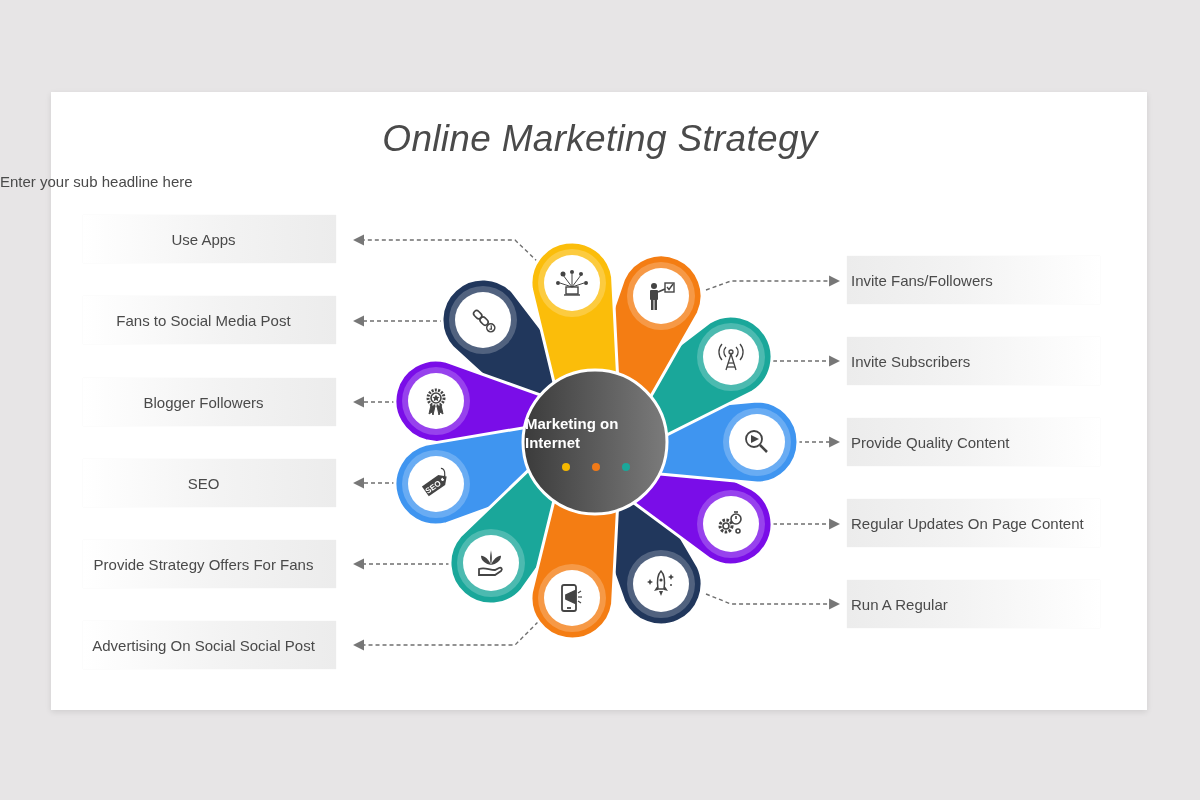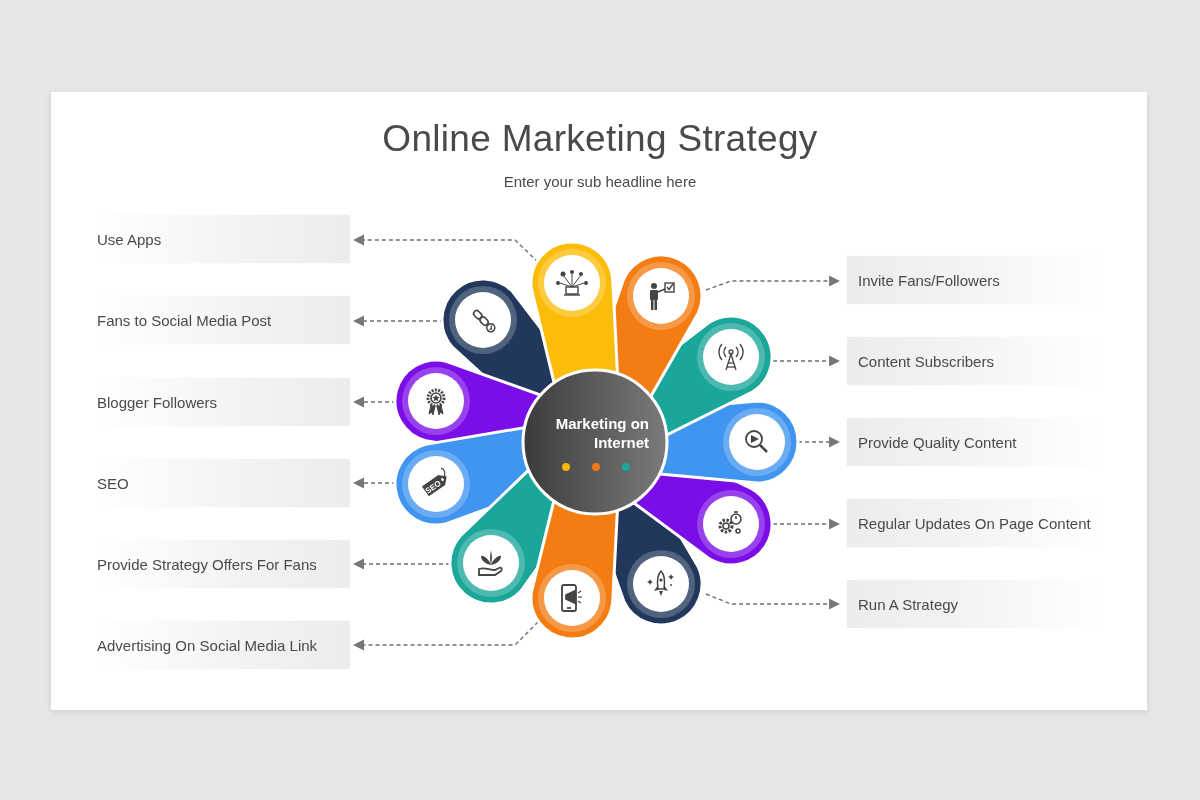--- a/index.html
+++ b/index.html
@@ -13,44 +13,45 @@
   .slide {
     position: absolute;
     left: 51px; top: 92px; width: 1096px; height: 618px;
     background: #ffffff;
     box-shadow: 0 2px 6px rgba(0,0,0,0.10);
   }
   .title {
     position: absolute; left: 0; width: 1200px; top: 118px;
     text-align: center; font-size: 37px; color: #4a4a4a;
     letter-spacing: 0.3px;
+    font-style: italic;
   }
   .subtitle {
     position: absolute; left: 0; width: 1200px; top: 173px;
-    text-align: center; font-size: 15px; color: #4a4a4a;
+    font-size: 15px; color: #4a4a4a;
   }
   .box {
     position: absolute; height: 48px; width: 253px;
     display: flex; align-items: center;
     font-size: 15px; color: #4a4a4a;
     box-sizing: border-box;
     box-shadow: 0 0 1px rgba(0,0,0,0.08);
   }
   .box.left {
-    left: 97px; justify-content: flex-start; padding-right: 12px;
+    left: 83px; justify-content: center; padding-right: 12px;
     background: linear-gradient(90deg, #ffffff 0%, #f3f3f3 55%, #ececec 100%);
   }
   .box.right {
-    left: 847px; justify-content: flex-start; padding-left: 11px;
+    left: 847px; justify-content: flex-start; padding-left: 4px;
     background: linear-gradient(90deg, #ececec 0%, #f3f3f3 45%, #ffffff 100%);
   }
   svg.diagram { position: absolute; left: 0; top: 0; }
   .hub-label {
     position: absolute; left: 525px; top: 414px; width: 124px;
-    text-align: right; color: #ffffff; font-weight: bold;
+    text-align: left; color: #ffffff; font-weight: bold;
     font-size: 15px; line-height: 19px;
   }
 </style>
 </head>
 <body>
 
 <div class="slide"></div>
 
 <div class="title">Online Marketing Strategy</div>
 <div class="subtitle">Enter your sub headline here</div>
@@ -64,37 +65,37 @@
 <div class="box left" style="top:378px">
     <span>Blogger Followers</span>
   </div>
 <div class="box left" style="top:459px">
     <span>SEO</span>
   </div>
 <div class="box left" style="top:540px">
     <span>Provide Strategy Offers For Fans</span>
   </div>
 <div class="box left" style="top:621px">
-    <span>Advertising On Social Media Link</span>
+    <span>Advertising On Social Social Post</span>
   </div>
 
 <div class="box right" style="top:256px">
     <span>Invite Fans/Followers</span>
   </div>
 <div class="box right" style="top:337px">
-    <span>Content Subscribers</span>
+    <span>Invite Subscribers</span>
   </div>
 <div class="box right" style="top:418px">
     <span>Provide Quality Content</span>
   </div>
 <div class="box right" style="top:499px">
     <span>Regular Updates On Page Content</span>
   </div>
 <div class="box right" style="top:580px">
-    <span>Run A Strategy</span>
+    <span>Run A Regular</span>
   </div>
 
 <svg class="diagram" width="1200" height="800" viewBox="0 0 1200 800">
   <defs>
     <linearGradient id="hubGrad" x1="0" y1="0" x2="1" y2="0">
       <stop offset="0" stop-color="#3b3b3b"></stop>
       <stop offset="1" stop-color="#7b7b7b"></stop>
     </linearGradient>
     <marker id="arrowL" viewBox="0 0 10 10" refX="2" refY="5" markerWidth="8" markerHeight="8" orient="auto-start-reverse">
       <path d="M0,0 L10,5 L0,10 z" fill="#777"></path>

